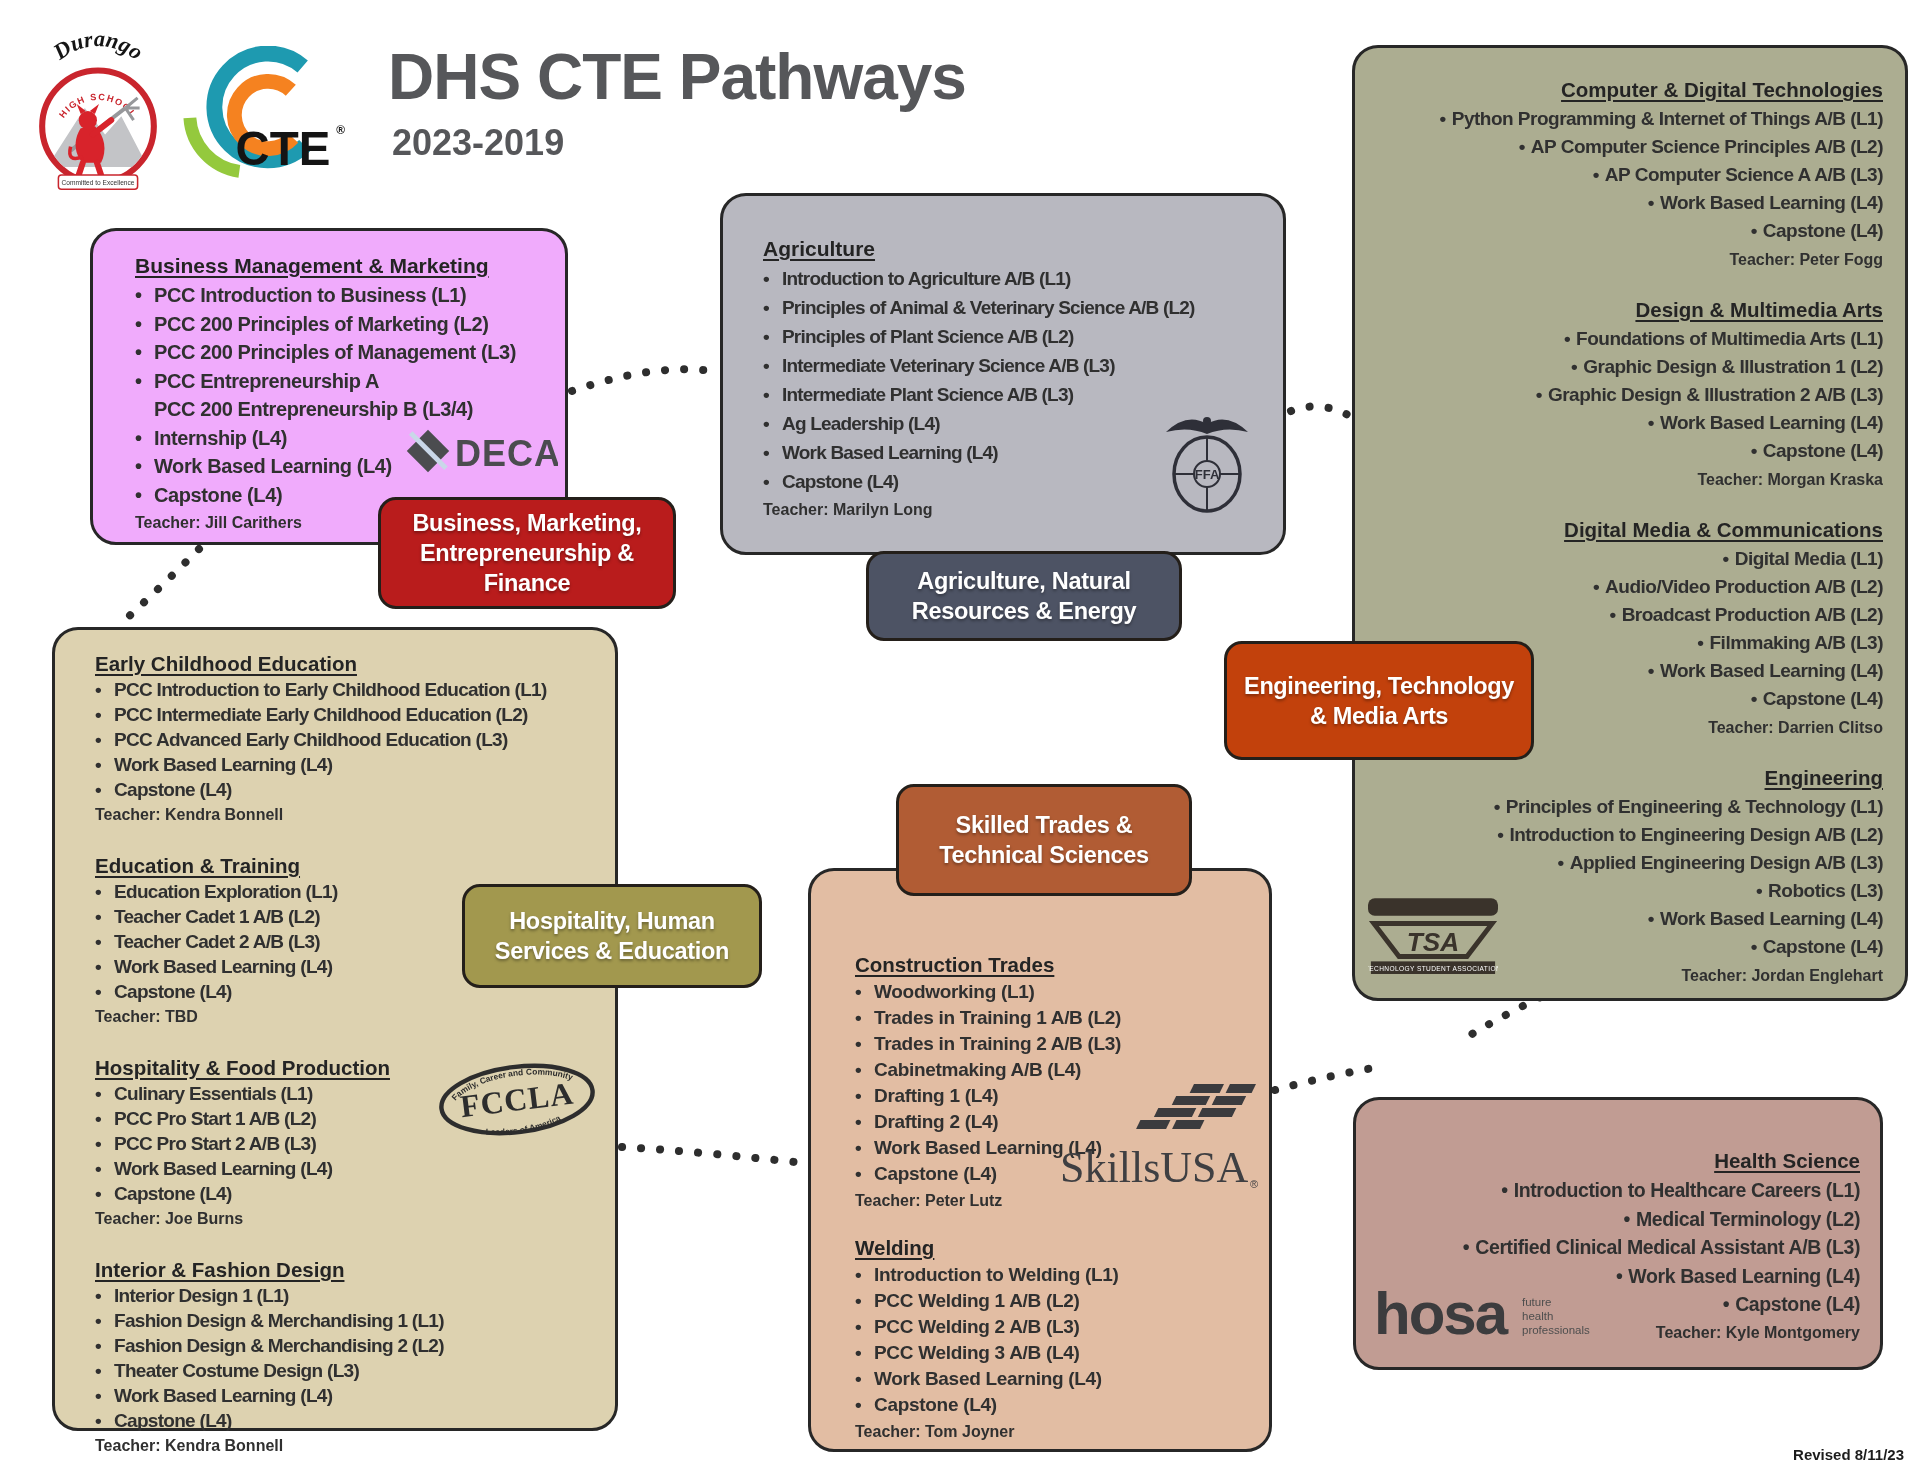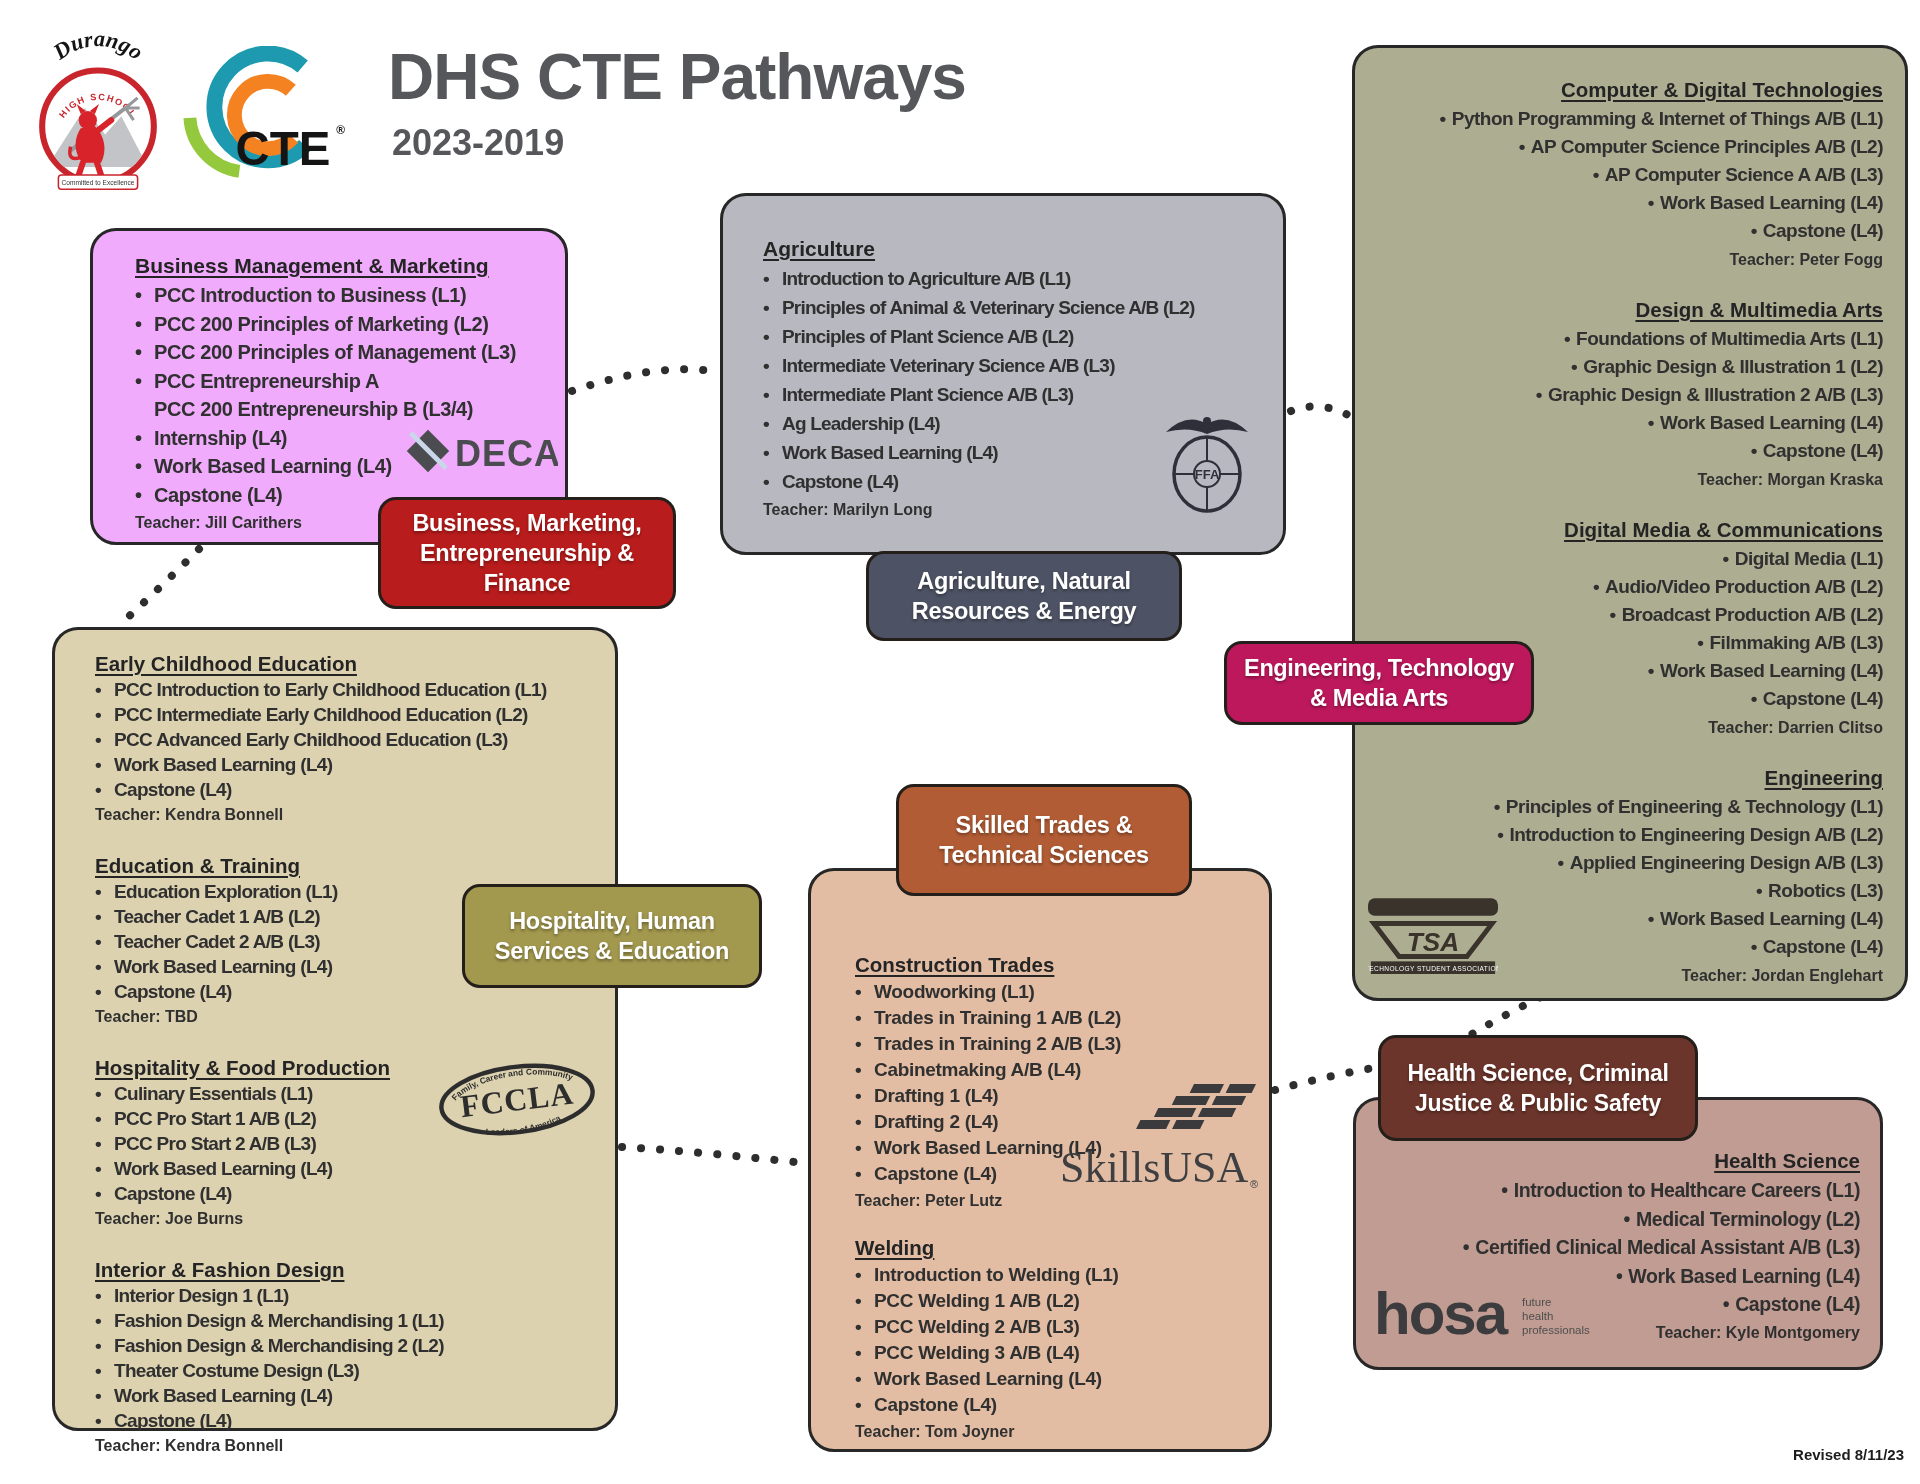--- a/index.html
+++ b/index.html
@@ -50,21 +50,21 @@
   .box-health{left:1353px;top:1097px;width:530px;height:273px;background:#c19c93;padding:46px 20px 0 16px;text-align:right;}
   .box-health .section-title{font-size:20.5px;line-height:30px;}
   .box-health .course{font-size:19.5px;line-height:28.5px;letter-spacing:-0.4px;}
 
   
   .ribbon{position:absolute;border:3px solid #241f1a;border-radius:18px;display:flex;align-items:center;justify-content:center;
           text-align:center;color:#fff;font-weight:bold;z-index:4;box-sizing:border-box;padding:4px 8px;
           text-shadow:0 2px 3px rgba(0,0,0,0.35);font-size:23.5px;line-height:30px;letter-spacing:-0.3px;}
   .ribbon-business{left:378px;top:497px;width:298px;height:112px;background:#b91c1c;justify-content:center;}
   .ribbon-agriculture{left:866px;top:551px;width:316px;height:90px;background:#4d5364;}
-  .ribbon-engineering{left:1224px;top:641px;width:310px;height:84px;background:#be185d;letter-spacing:-0.4px;}
+  .ribbon-engineering{left:1224px;top:641px;width:310px;height:119px;background:#c2410c;letter-spacing:-0.4px;}
   .ribbon-hospitality{left:462px;top:884px;width:300px;height:104px;background:#a2984e;}
   .ribbon-trades{left:896px;top:784px;width:296px;height:112px;background:#b15c34;}
   .ribbon-health{left:1378px;top:1035px;width:320px;height:106px;background:#6c352b;font-size:23px;padding:4px 6px;}
 
   
   .org-logo{position:absolute;z-index:3;}
   .deca-logo{left:406px;top:428px;width:152px;height:48px;}
   .ffa-logo{left:1160px;top:408px;width:94px;height:108px;}
   .tsa-logo{left:1368px;top:898px;width:130px;height:86px;}
   .fccla-logo{left:436px;top:1052px;width:162px;height:95px;}
@@ -350,18 +350,15 @@
     </div>
   <div class="ribbon ribbon-engineering">
       <span>Engineering, Technology &amp; Media Arts</span>
     </div>
   <div class="ribbon ribbon-hospitality">
       <span>Hospitality, Human Services &amp; Education</span>
     </div>
   <div class="ribbon ribbon-trades">
       <span>Skilled Trades &amp; Technical Sciences</span>
     </div>
-  <div class="ribbon ribbon-health">
-      <span>Health Science, Criminal Justice &amp; Public Safety</span>
-    </div>
 
   <div class="revised">Revised 8/11/23</div>
 </div>
 
 </body></html>

